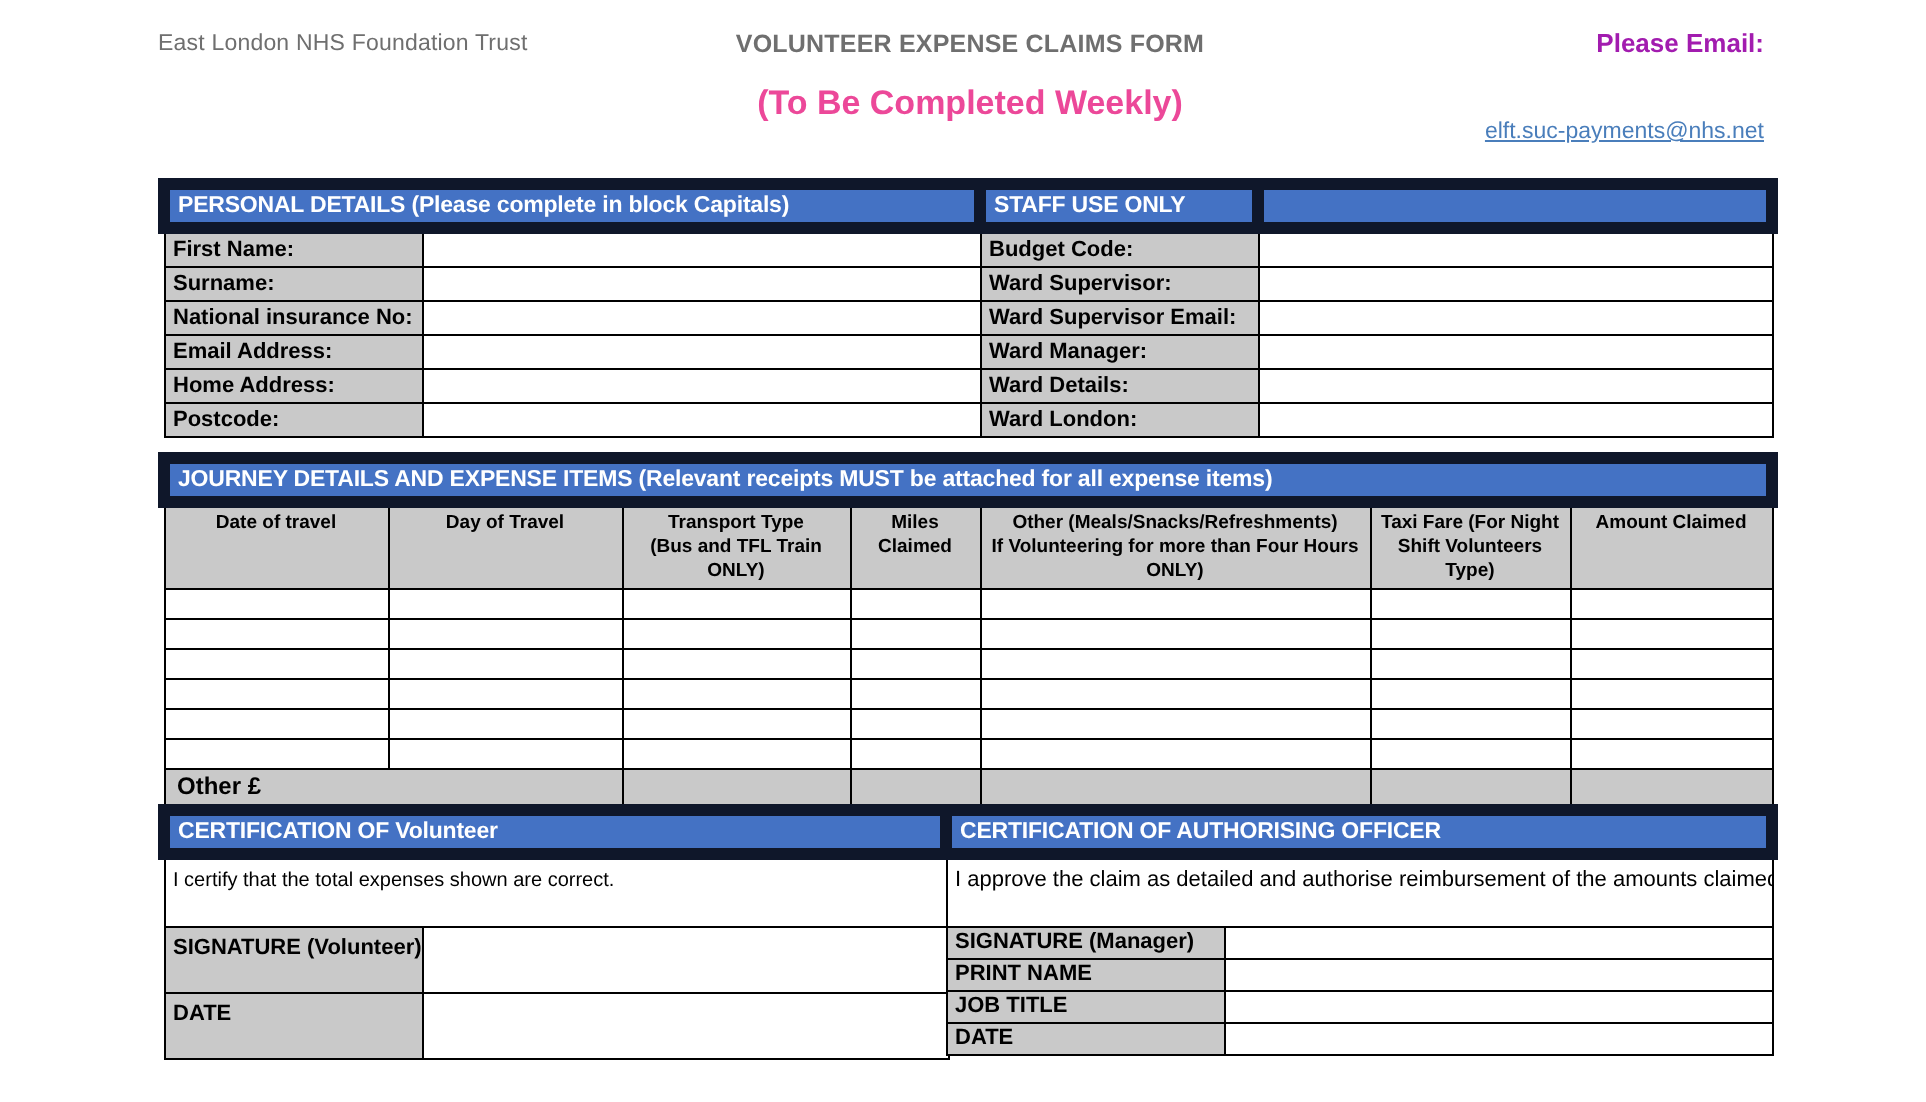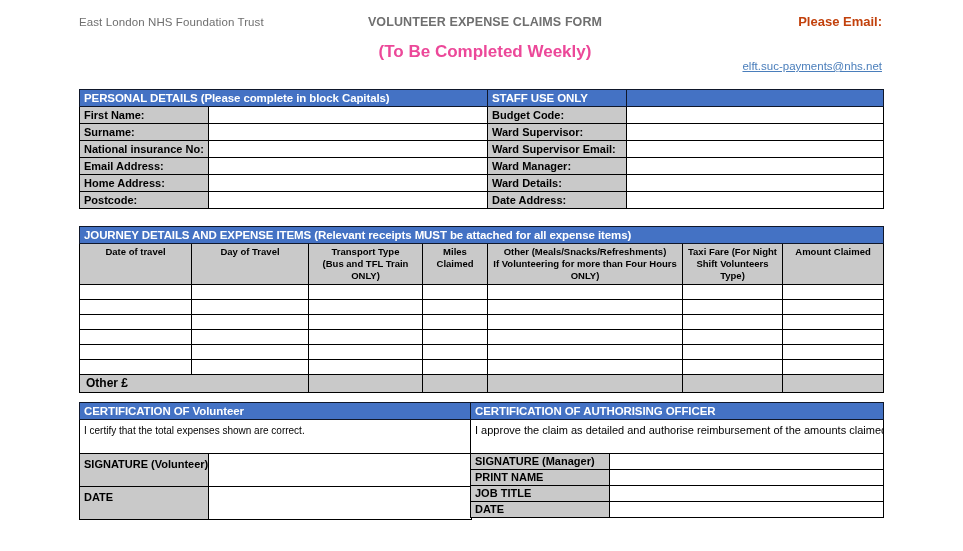--- a/index.html
+++ b/index.html
@@ -47,21 +47,21 @@
     text-align: center;
     font-size: 17px;
     font-weight: bold;
     color: #ec4899;
   }
   .hdr-email-label {
     position: absolute;
     right: 81px; top: 14px;
     font-size: 13px;
     font-weight: bold;
-    color: #c2410c;
+    color: #a21caf;
     text-align: right;
   }
   .hdr-email-link {
     position: absolute;
     right: 81px; top: 60px;
     font-size: 11.5px;
     color: #4a7ebb;
     text-decoration: underline;
     text-align: right;
     cursor: pointer;
@@ -82,21 +82,21 @@
     vertical-align: middle;
     overflow: hidden;
     white-space: nowrap;
   }
   td.bluehdr {
     background: #4472c4;
     color: #ffffff;
     font-weight: bold;
     font-size: 11.5px;
     height: 16px;
-    border: 1px solid #0f172a;
+    border: 6px solid #0f172a;
     letter-spacing: -0.1px;
   }
   td.graylbl {
     background: #c9c9c9;
     font-weight: bold;
     font-size: 11px;
   }
   td.grayfill {
     background: #c9c9c9;
   }
@@ -207,21 +207,21 @@
     </tr>
     <tr>
       <td class="graylbl">Home Address:</td>
       <td class="white"></td>
       <td class="graylbl">Ward Details:</td>
       <td class="white"></td>
     </tr>
     <tr>
       <td class="graylbl">Postcode:</td>
       <td class="white"></td>
-      <td class="graylbl">Date Address:</td>
+      <td class="graylbl">Ward London:</td>
       <td class="white"></td>
     </tr>
   </tbody>
 </table>
 
 <table class="xl-table" id="journey-table">
   <colgroup>
     <col style="width:112px">
     <col style="width:117px">
     <col style="width:114px">

